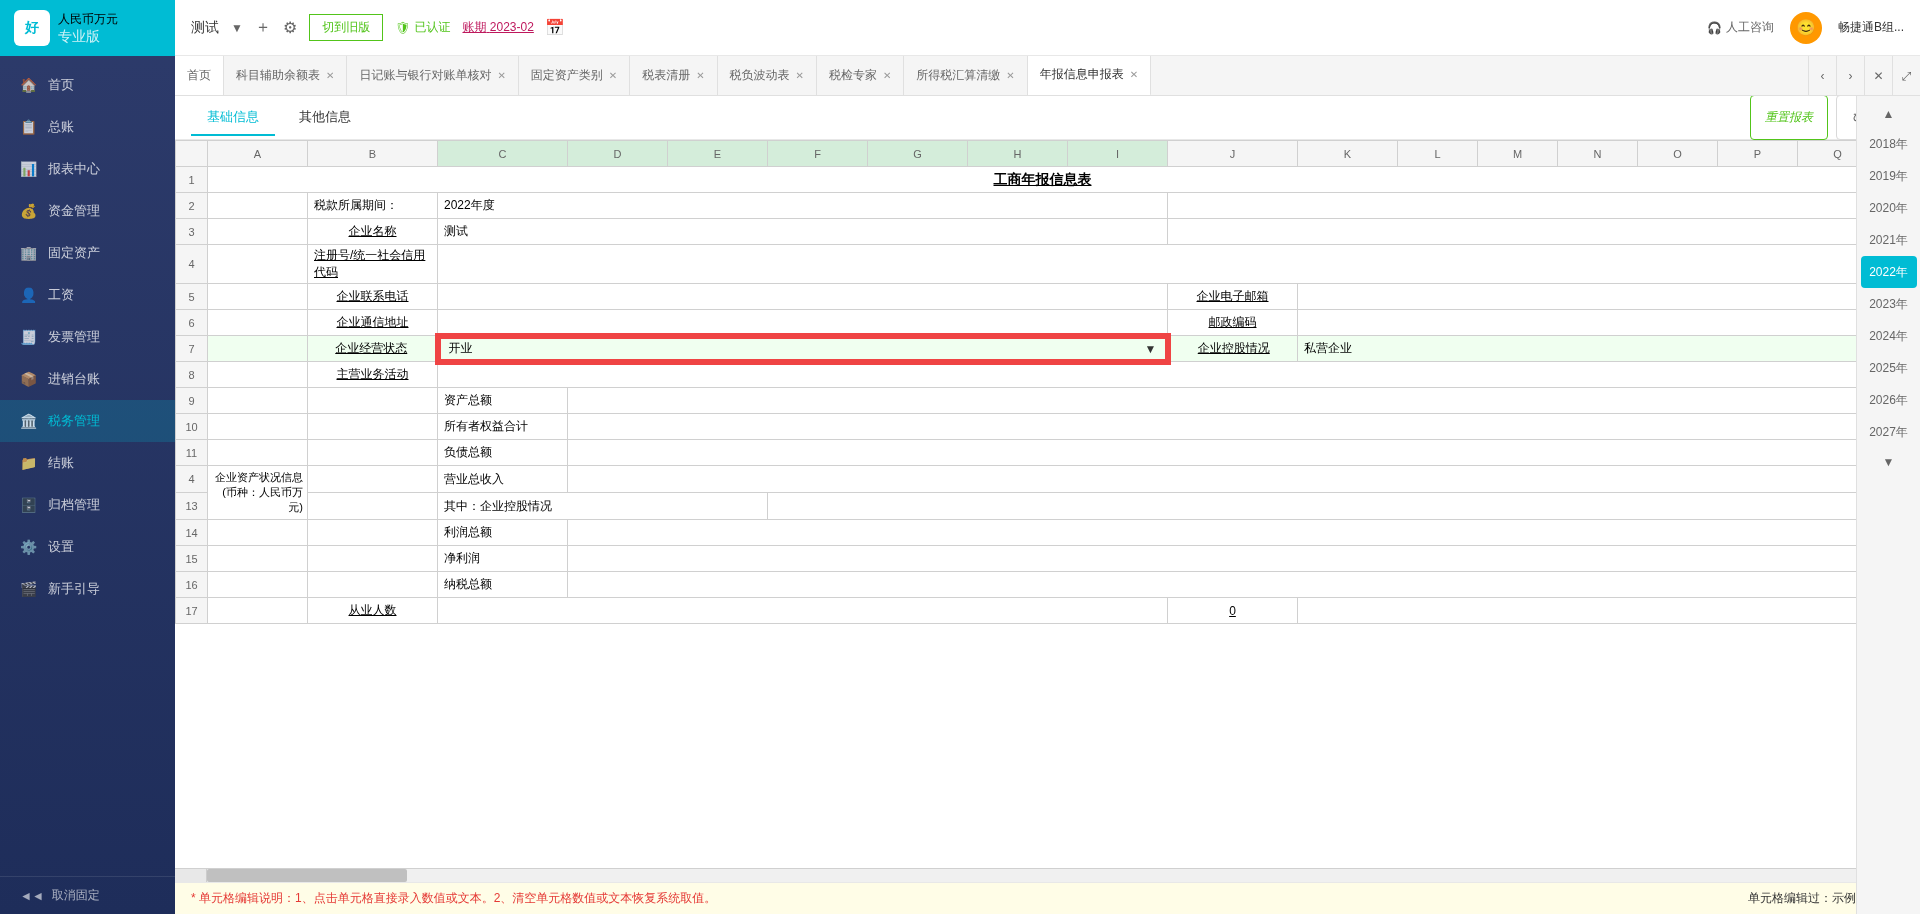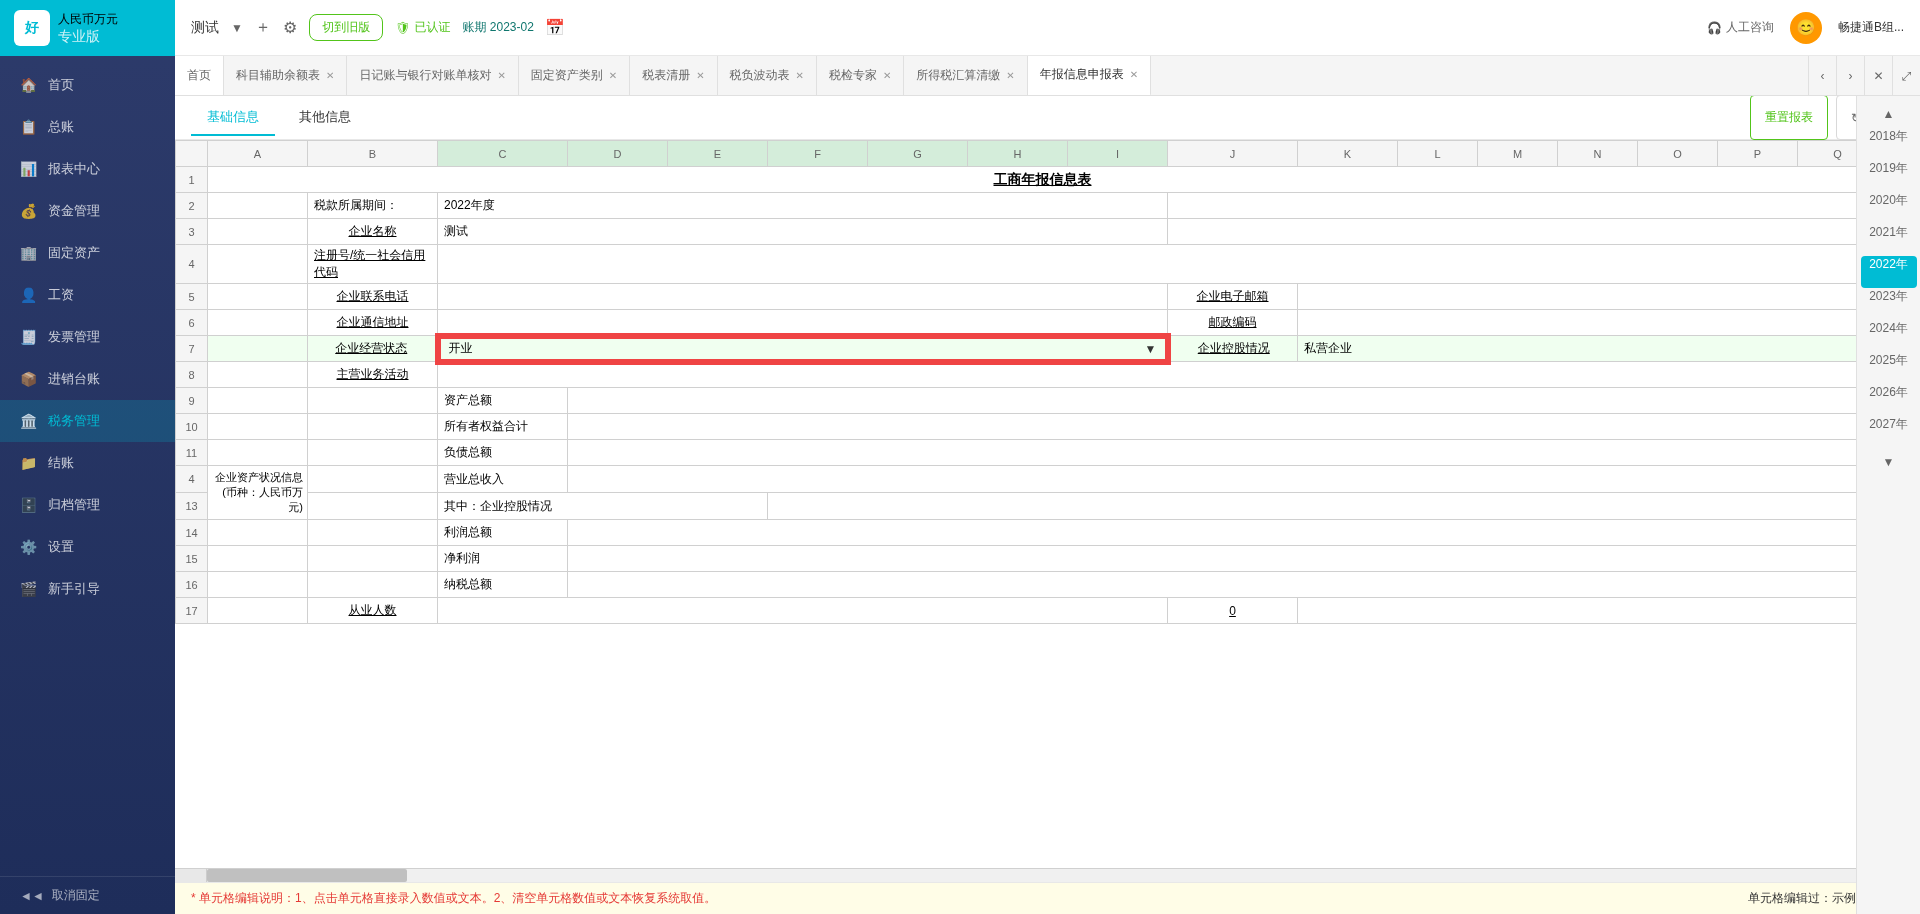--- a/index.html
+++ b/index.html
@@ -36,27 +36,27 @@
 
     
     .header {
       position: fixed; left: 175px; top: 0; right: 0; height: 56px;
       background: white; display: flex; align-items: center;
       padding: 0 16px; gap: 12px; border-bottom: 1px solid #e8e8e8; z-index: 99;
     }
     .header-title { font-size: 14px; color: #333; font-weight: 500; }
     .header-dropdown { color: #666; cursor: pointer; }
     .header-btn {
-      padding: 4px 12px; border: 1px solid #d9d9d9; border-radius: 8px;
+      padding: 4px 12px; border: 1px solid #d9d9d9; border-radius: 0;
       cursor: pointer; font-size: 12px; background: white; color: #333;
     }
     .header-btn.switch-btn { border-color: #52c41a; color: #52c41a; }
     .header-icon-btn { cursor: pointer; color: #666; font-size: 16px; }
     .header-verified { color: #52c41a; font-size: 12px; display: flex; align-items: center; gap: 4px; }
-    .header-period { font-size: 12px; color: #0f766e; }
+    .header-period { font-size: 12px; color: #be185d; text-decoration: underline; }
     .header-right { margin-left: auto; display: flex; align-items: center; gap: 16px; }
     .header-service { color: #666; font-size: 12px; display: flex; align-items: center; gap: 4px; cursor: pointer; }
     .header-avatar { width: 32px; height: 32px; border-radius: 50%; background: #ff9800; display: flex; align-items: center; justify-content: center; }
     .header-username { font-size: 12px; color: #333; }
 
     
     .tab-bar {
       position: fixed; left: 175px; top: 56px; right: 0; height: 40px;
       background: #f5f5f5; display: flex; align-items: center;
       border-bottom: 1px solid #e0e0e0; z-index: 98; overflow: hidden;
@@ -83,21 +83,21 @@
       display: flex; align-items: center; padding: 0 16px; height: 44px;
       border-bottom: 1px solid #e8e8e8; gap: 8px;
     }
     .content-tab {
       padding: 8px 16px; cursor: pointer; font-size: 13px; color: #333;
       border-bottom: 2px solid transparent;
     }
     .content-tab.active { color: #00bcd4; border-bottom: 2px solid #00bcd4; }
     .content-actions { margin-left: auto; display: flex; gap: 8px; }
     .action-btn {
-      padding: 13px 14px; border-radius: 4px; cursor: pointer; font-size: 12px;
+      padding: 13px 14px; border-radius: 4px; cursor: pointer; font-size: 12px; font-style: italic;
     }
     .reset-btn { border: 1px solid #52c41a; color: #52c41a; background: white; }
     .refresh-btn { border: 1px solid #d9d9d9; color: #666; background: white; display: flex; align-items: center; gap: 4px; }
 
     
     .spreadsheet-container {
       flex: 1; overflow: hidden; display: flex; flex-direction: column; position: relative;
     }
     .spreadsheet-wrapper {
       flex: 1; overflow: auto; position: relative;
@@ -136,21 +136,21 @@
 
     
     .year-sidebar {
       position: fixed; right: 0; top: 96px; bottom: 0; width: 64px;
       background: #f5f5f5; border-left: 1px solid #e0e0e0;
       display: flex; flex-direction: column; align-items: center;
       padding: 4px 0; overflow: hidden; z-index: 50;
     }
     .year-nav-btn { width: 100%; height: 28px; display: flex; align-items: center; justify-content: center; cursor: pointer; color: #666; }
     .year-item {
-      width: 100%; height: 32px; display: flex; align-items: flex-start; justify-content: center;
+      width: 100%; height: 32px; display: flex; align-items: center; justify-content: center;
       font-size: 12px; color: #666; cursor: pointer;
     }
     .year-item.active { background: #00bcd4; color: white; border-radius: 4px; width: 56px; }
 
     
     .bottom-bar {
       height: 32px; background: #fffde7; border-top: 1px solid #e8e8e8;
       display: flex; align-items: center; padding: 0 16px; font-size: 12px; color: #e53935;
     }
     .bottom-right { margin-left: auto; display: flex; align-items: center; gap: 8px; color: #333; }

